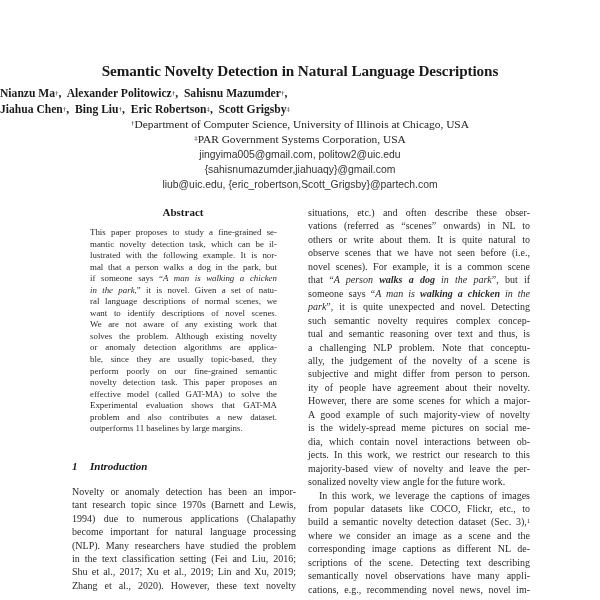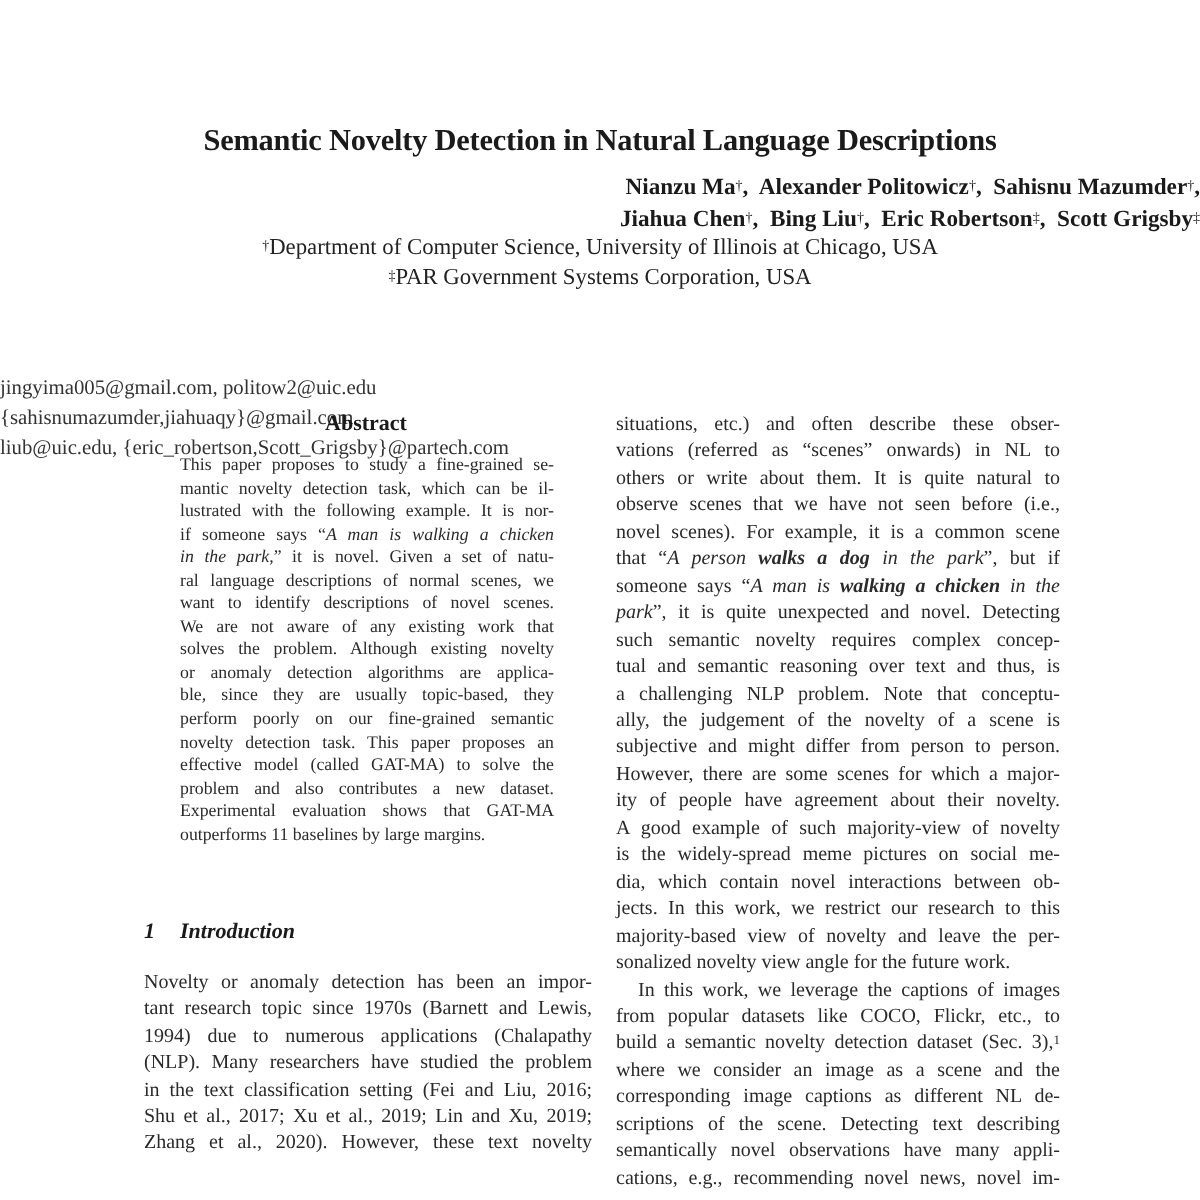--- a/index.html
+++ b/index.html
@@ -4,33 +4,33 @@
 <style>
   * { margin: 0; padding: 0; box-sizing: border-box; }
   html, body { width: 600px; height: 600px; background: #ffffff; overflow: hidden; }
   body { font-family: "Liberation Serif", "DejaVu Serif", serif; color: #222; position: relative; }
   .page { position: absolute; left: 0; top: 0; width: 480px; height: 600px; }
   .title {
     position: absolute; top: 62px; left: 0; width: 600px; text-align: center;
     font-weight: bold; font-size: 15.2px; letter-spacing: -0.1px; color: #1a1a1a;
   }
   .authors {
-    position: absolute; top: 86px; left: 0; width: 600px; text-align: right;
+    position: absolute; top: 86px; left: 0; width: 600px; text-align: left;
     font-weight: bold; font-size: 11.6px; line-height: 16px; color: #1a1a1a;
   }
   .authors sup { font-size: 7px; font-weight: normal; vertical-align: top; position: relative; top: -1px; }
   .affil {
     position: absolute; top: 117px; left: 0; width: 600px; text-align: center;
     font-size: 11.4px; line-height: 15px; color: #222;
   }
   .affil sup { font-size: 7px; vertical-align: top; position: relative; top: -1px; }
   .emails {
-    position: absolute; top: 147px; left: 0; width: 600px; text-align: left;
-    font-family: Liberation Serif, serif;
-    font-size: 10.4px; line-height: 15.2px; color: #333; margin-top: 40px;
+    position: absolute; top: 147px; left: 0; width: 600px; text-align: center;
+    font-family: Liberation Sans, sans-serif;
+    font-size: 10.4px; line-height: 15.2px; color: #333;
   }
   .abstract-heading {
     position: absolute; top: 206px; left: 72px; width: 222px; text-align: center;
     font-weight: bold; font-size: 11px; color: #1a1a1a;
   }
   .abstract-body {
     position: absolute; top: 227px; left: 90px; width: 187px;
     font-size: 8.9px; line-height: 11.55px; text-align: justify; color: #2a2a2a;
     hyphens: manual;
   }
@@ -82,44 +82,46 @@
     <div>jingyima005@gmail.com, politow2@uic.edu</div>
     <div>{sahisnumazumder,jiahuaqy}@gmail.com</div>
     <div>liub@uic.edu, {eric_robertson,Scott_Grigsby}@partech.com</div>
   </div>
 
   <div class="abstract-heading">Abstract</div>
   <div class="abstract-body">
       <span class="line">This paper proposes to study a fine-grained se-</span>
       <span class="line">mantic novelty detection task, which can be il-</span>
       <span class="line">lustrated with the following example. It is nor-</span>
+      <span class="line">mal that a person walks a dog in the park, but</span>
       <span class="line">if someone says “<em>A man is walking a chicken</em></span>
       <span class="line"><em>in the park</em>,” it is novel. Given a set of natu-</span>
       <span class="line">ral language descriptions of normal scenes, we</span>
       <span class="line">want to identify descriptions of novel scenes.</span>
       <span class="line">We are not aware of any existing work that</span>
       <span class="line">solves the problem. Although existing novelty</span>
       <span class="line">or anomaly detection algorithms are applica-</span>
       <span class="line">ble, since they are usually topic-based, they</span>
       <span class="line">perform poorly on our fine-grained semantic</span>
       <span class="line">novelty detection task. This paper proposes an</span>
       <span class="line">effective model (called GAT-MA) to solve the</span>
+      <span class="line">Experimental evaluation shows that GAT-MA</span>
       <span class="line">problem and also contributes a new dataset.</span>
-      <span class="line">Experimental evaluation shows that GAT-MA</span>
       <span class="line last">outperforms 11 baselines by large margins.</span>
     </div>
 
   <div class="section-heading">
     <span class="num">1</span><span>Introduction</span>
   </div>
 
   <div class="col-left">
       <span class="line">Novelty or anomaly detection has been an impor-</span>
       <span class="line">tant research topic since 1970s (Barnett and Lewis,</span>
       <span class="line">1994) due to numerous applications (Chalapathy</span>
+      <span class="line">become important for natural language processing</span>
       <span class="line">(NLP). Many researchers have studied the problem</span>
       <span class="line">in the text classification setting (Fei and Liu, 2016;</span>
       <span class="line">Shu et al., 2017; Xu et al., 2019; Lin and Xu, 2019;</span>
       <span class="line">Zhang et al., 2020). However, these text novelty</span>
     </div>
 
   <div class="col-right">
     <div>
         <span class="line">situations, etc.) and often describe these obser-</span>
         <span class="line">vations (referred as “scenes” onwards) in NL to</span>
@@ -127,22 +129,22 @@
         <span class="line">observe scenes that we have not seen before (i.e.,</span>
         <span class="line">novel scenes). For example, it is a common scene</span>
         <span class="line">that “<em>A person </em><span class="bi">walks a dog</span><em> in the park</em>”, but if</span>
         <span class="line">someone says “<em>A man is </em><span class="bi">walking a chicken</span><em> in the</em></span>
         <span class="line"><em>park</em>”, it is quite unexpected and novel. Detecting</span>
         <span class="line">such semantic novelty requires complex concep-</span>
         <span class="line">tual and semantic reasoning over text and thus, is</span>
         <span class="line">a challenging NLP problem. Note that conceptu-</span>
         <span class="line">ally, the judgement of the novelty of a scene is</span>
         <span class="line">subjective and might differ from person to person.</span>
+        <span class="line">ity of people have agreement about their novelty.</span>
         <span class="line">However, there are some scenes for which a major-</span>
-        <span class="line">ity of people have agreement about their novelty.</span>
         <span class="line">A good example of such majority-view of novelty</span>
         <span class="line">is the widely-spread meme pictures on social me-</span>
         <span class="line">dia, which contain novel interactions between ob-</span>
         <span class="line">jects. In this work, we restrict our research to this</span>
         <span class="line">majority-based view of novelty and leave the per-</span>
         <span class="line last">sonalized novelty view angle for the future work.</span>
       </div>
     <div>
         <span class="line" style="padding-left: 11px;">In this work, we leverage the captions of images</span>
         <span class="line">from popular datasets like COCO, Flickr, etc., to</span>

